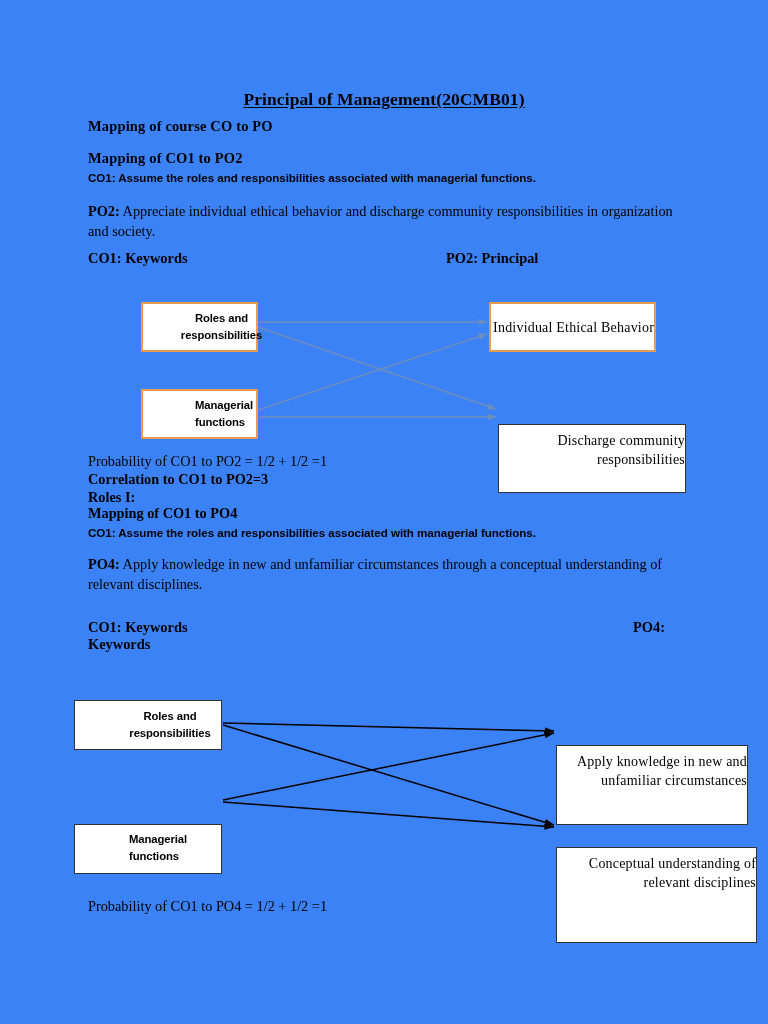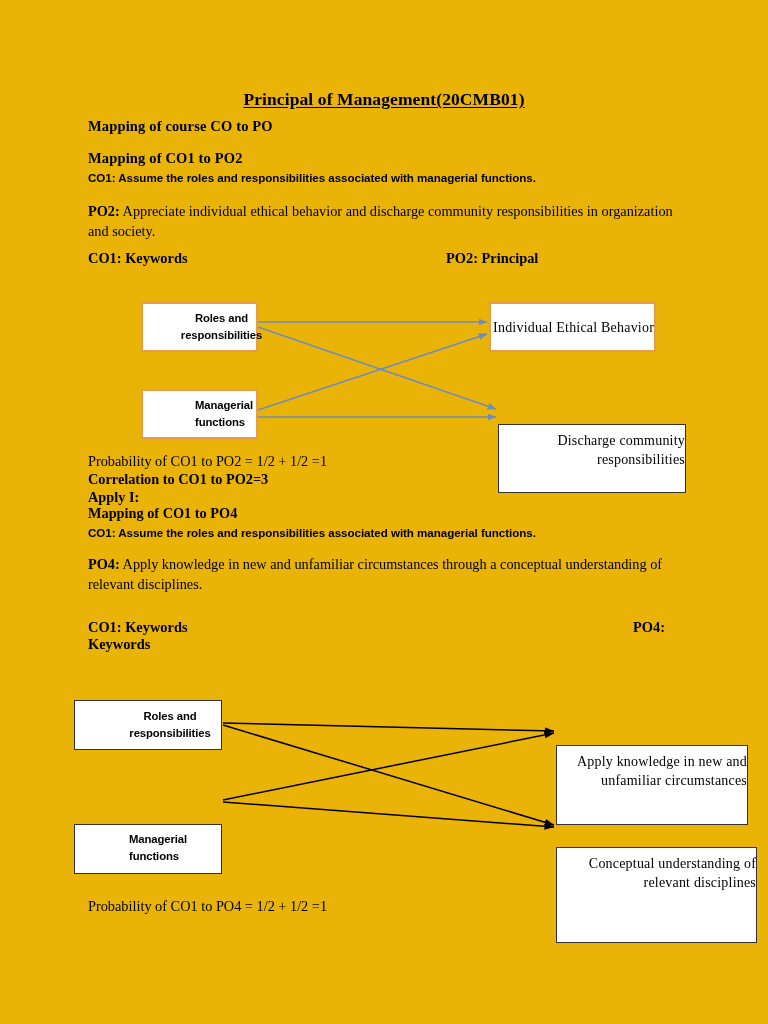--- a/index.html
+++ b/index.html
@@ -4,21 +4,21 @@
 <style>
   html, body {
     margin: 0;
     padding: 0;
     background: #ffffff;
   }
   #page {
     position: relative;
     width: 768px;
     height: 1024px;
-    background: #eab308;
+    background: #3b82f6;
     overflow: hidden;
     font-family: "Liberation Serif", serif;
     color: #000000;
   }
 
   
   .abs { position: absolute; }
 
   .doc-title {
     left: 0; right: 0;
@@ -181,21 +181,21 @@
       <div class="txt">Individual Ethical Behavior</div>
     </div>
 
     <div class="dbox black serif left-top pad-l10" style="left:498px; top:377px; width:188px; height:69px;">
       <div class="txt">Discharge community responsibilities</div>
     </div>
   </div>
 
   <div class="abs line-serif" style="top:453px;">Probability of CO1 to PO2  =  1/2 + 1/2 =1</div>
   <div class="abs line-serif-bold" style="top:471px;">Correlation to CO1 to PO2=3</div>
-  <div class="abs line-serif-bold" style="top:489px;">Apply I:</div>
+  <div class="abs line-serif-bold" style="top:489px;">Roles I:</div>
 
   <div class="abs line-serif-bold" style="top:505px;">Mapping of CO1 to PO4</div>
 
   <div class="abs body-sans-bold" style="top:526px;">CO1: Assume the roles and responsibilities associated with managerial functions.</div>
 
   <div class="abs para-serif" style="top:554px; width:590px;">
     <b>PO4:</b><span>  Apply knowledge in new and unfamiliar circumstances through a conceptual understanding of relevant disciplines.</span>
   </div>
 
   <div class="abs kw-left" style="top:619px;">CO1: Keywords</div>

